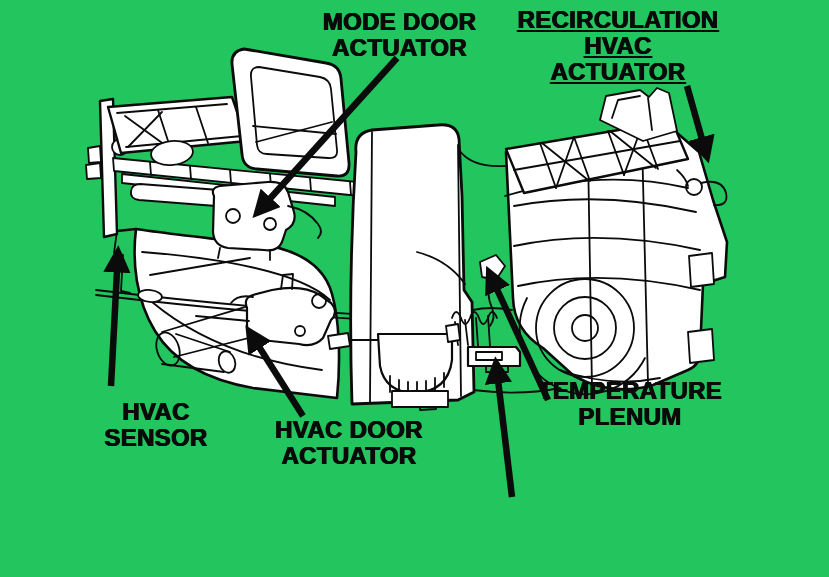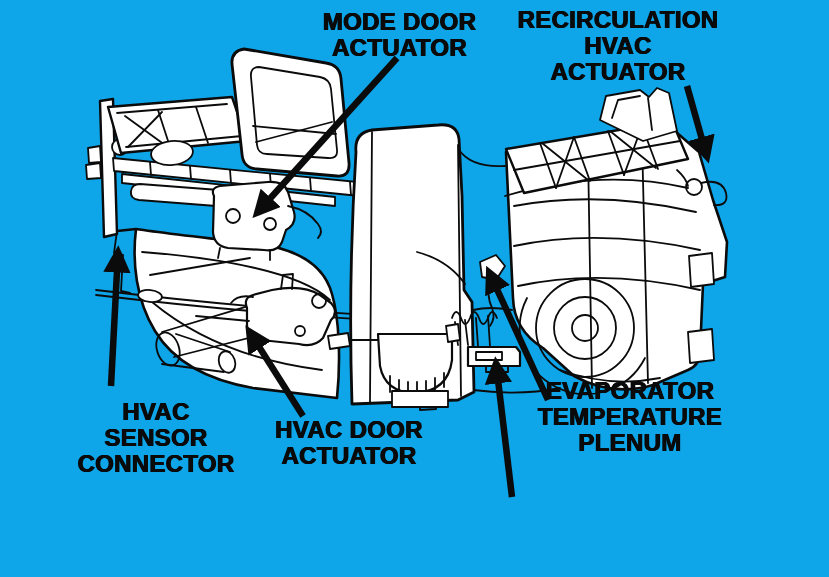--- a/index.html
+++ b/index.html
@@ -1,29 +1,29 @@
 <!DOCTYPE html>
 <html><head>
 <meta charset="utf-8">
 <style>
   html,body{margin:0;padding:0;background:#fff;}
   #stage{
-    position:relative;width:829px;height:577px;background:#0ea5e9;
+    position:relative;width:829px;height:577px;background:#22c55e;
     font-family:"Liberation Sans", sans-serif;overflow:hidden;
   }
   #art{position:absolute;left:0;top:0;}
   .callout{
     position:absolute;text-align:center;color:#0a0a0a;
     font-weight:bold;font-size:24px;line-height:26px;letter-spacing:.3px;
     text-shadow:.6px 0 0 currentColor,-.6px 0 0 currentColor;
     white-space:nowrap;
   }
   .callout div{white-space:nowrap;}
   #cap-mode{left:272px;top:9px;width:255px;}
-  #cap-recirc{left:498px;top:7px;width:240px;}
+  #cap-recirc{left:498px;top:7px;width:240px;text-decoration:underline;}
   #cap-hvac{left:58px;top:399px;width:196px;}
   #cap-blend{left:244px;top:417px;width:210px;}
   #cap-evap{left:520px;top:378px;width:220px;}
   #cap-power{left:368px;top:498px;width:295px;}
 </style>
 </head>
 <body>
 
 <div id="stage">
 
@@ -218,28 +218,26 @@
 
   <div class="callout" id="cap-recirc">
     <div>RECIRCULATION</div>
     <div>HVAC</div>
     <div>ACTUATOR</div>
   </div>
 
   <div class="callout" id="cap-hvac">
     <div>HVAC</div>
     <div>SENSOR</div>
-    <div>CONNECTOR</div>
   </div>
 
   <div class="callout" id="cap-blend">
     <div>HVAC DOOR</div>
     <div>ACTUATOR</div>
   </div>
 
   <div class="callout" id="cap-evap">
-    <div>EVAPORATOR</div>
     <div>TEMPERATURE</div>
     <div>PLENUM</div>
   </div>
 
 
 </div>
 
 </body></html>

